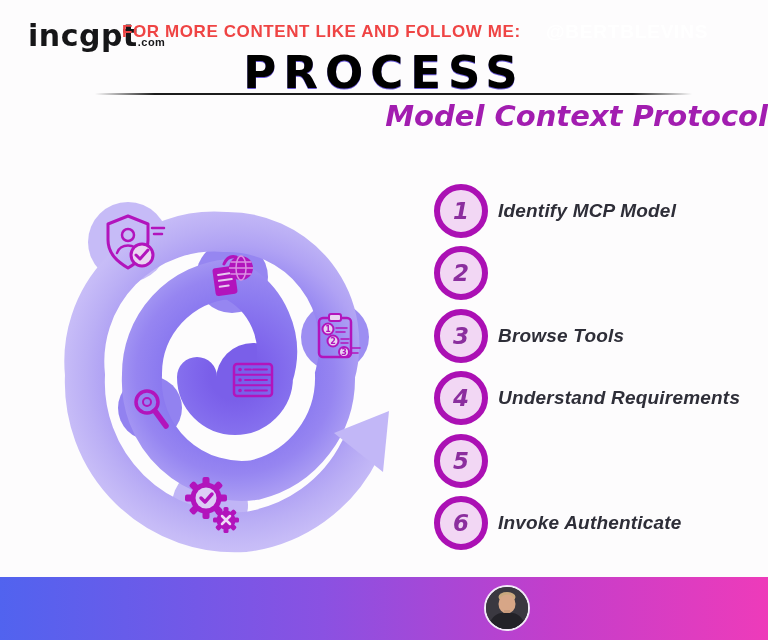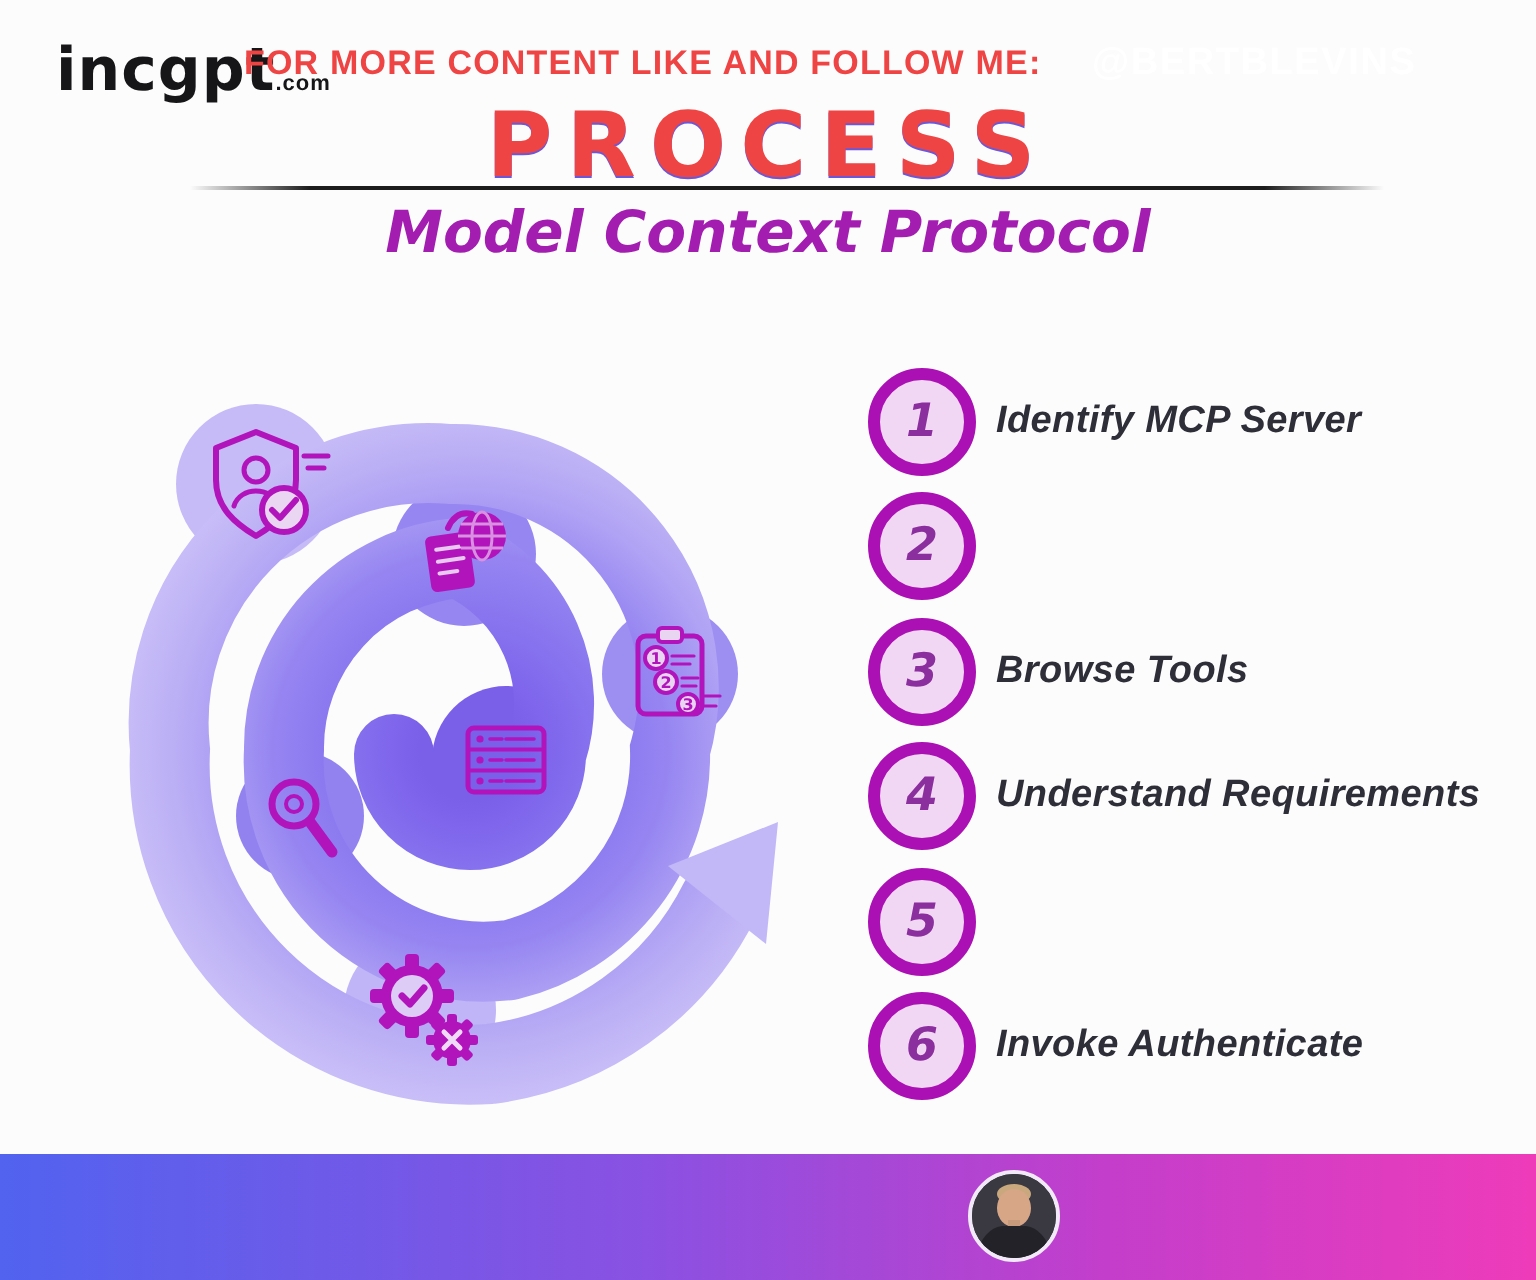--- a/index.html
+++ b/index.html
@@ -9,24 +9,24 @@
   .canvas { position:absolute; inset:0; width:768px; height:640px; background:#fdfcfd; }
 
   
   .logo { position:absolute; left:28px; top:18px; color:#161618; font-weight:700; letter-spacing:0.5px; }
   .logo .main { font-size:30px; font-family:"DejaVu Sans", sans-serif; }
   .logo .tld { font-size:11px; font-weight:700; }
 
   
   .title { position:absolute; left:0; top:46px; width:768px; text-align:center;
            font-family:"DejaVu Sans", sans-serif; font-weight:800; font-size:45px;
-           color:#ef4444; letter-spacing:7px; text-shadow:0 1px 0 #6a58d8; }
+           color:#000000; letter-spacing:7px; text-shadow:0 1px 0 #6a58d8; }
   .title-underline { position:absolute; left:95px; top:93px; width:597px; height:2px;
            background:linear-gradient(90deg, rgba(25,25,25,0), #1c1c1c 10%, #1c1c1c 90%, rgba(25,25,25,0)); }
-  .subtitle { position:absolute; left:0; top:99px; width:768px; text-align:center;
+  .subtitle { position:absolute; left:0; top:99px; width:768px; text-align:right;
            font-family:"DejaVu Sans", sans-serif; font-weight:700; font-style:italic;
            font-size:29px; color:#a21db0; }
 
   
   .spiral-wrap { position:absolute; left:30px; top:180px; width:410px; height:400px; }
 
   
   .step { position:absolute; left:434px; height:54px; display:flex; align-items:center; }
   .step-circle { width:54px; height:54px; border-radius:50%; border:6px solid #ab10b4;
                  background:#f2d7f4; display:flex; align-items:center; justify-content:center;
@@ -173,21 +173,21 @@
           <path d="M-4,-4 L4,4 M4,-4 L-4,4" stroke="#efdbf7" stroke-width="2.5" stroke-linecap="round"></path>
         </g>
       </g>
     </svg>
   </div>
 
   <div class="step" style="top:184px;">
     <div class="step-circle">
         <span class="step-num">1</span>
       </div>
-    <span class="step-label">Identify MCP Server</span>
+    <span class="step-label">Identify MCP Model</span>
   </div>
   <div class="step" style="top:246px;">
     <div class="step-circle">
         <span class="step-num">2</span>
       </div>
   </div>
   <div class="step" style="top:309px;">
     <div class="step-circle">
         <span class="step-num">3</span>
       </div>

